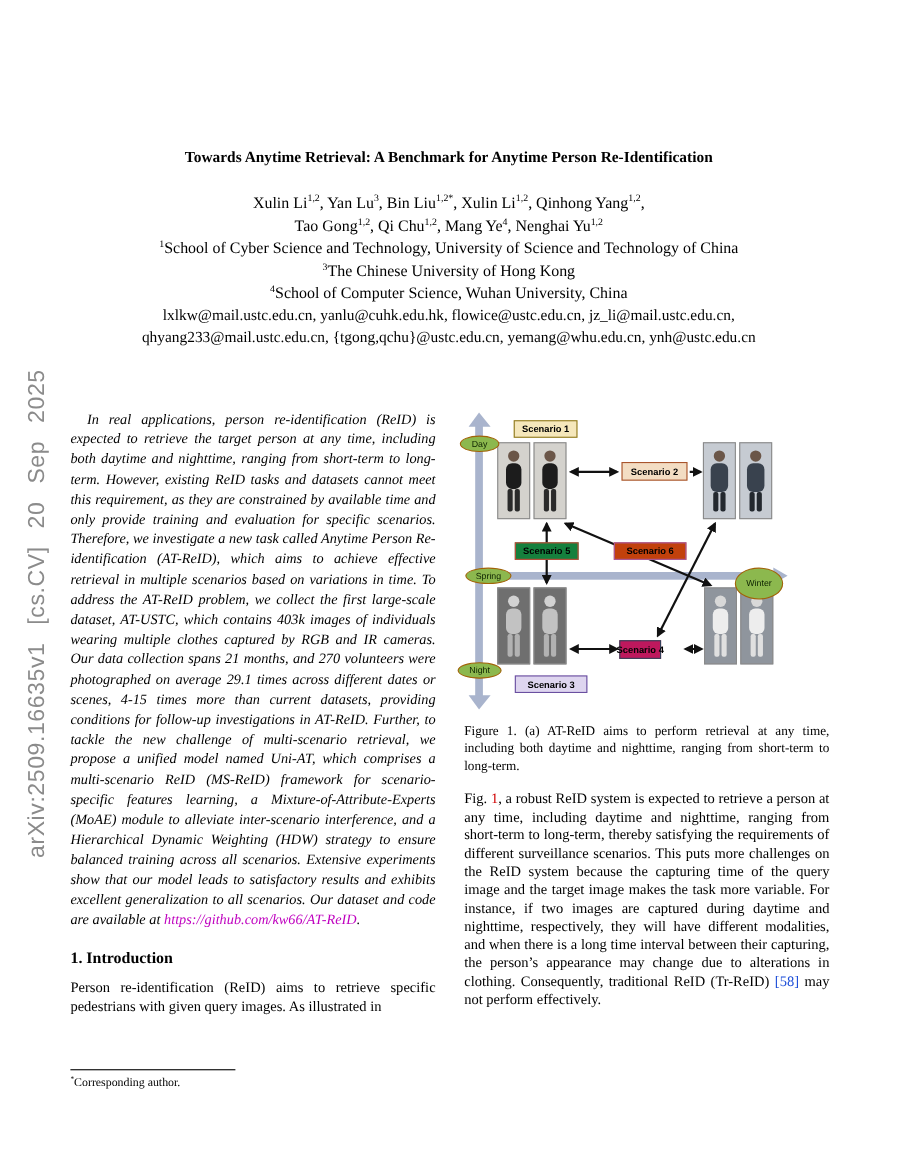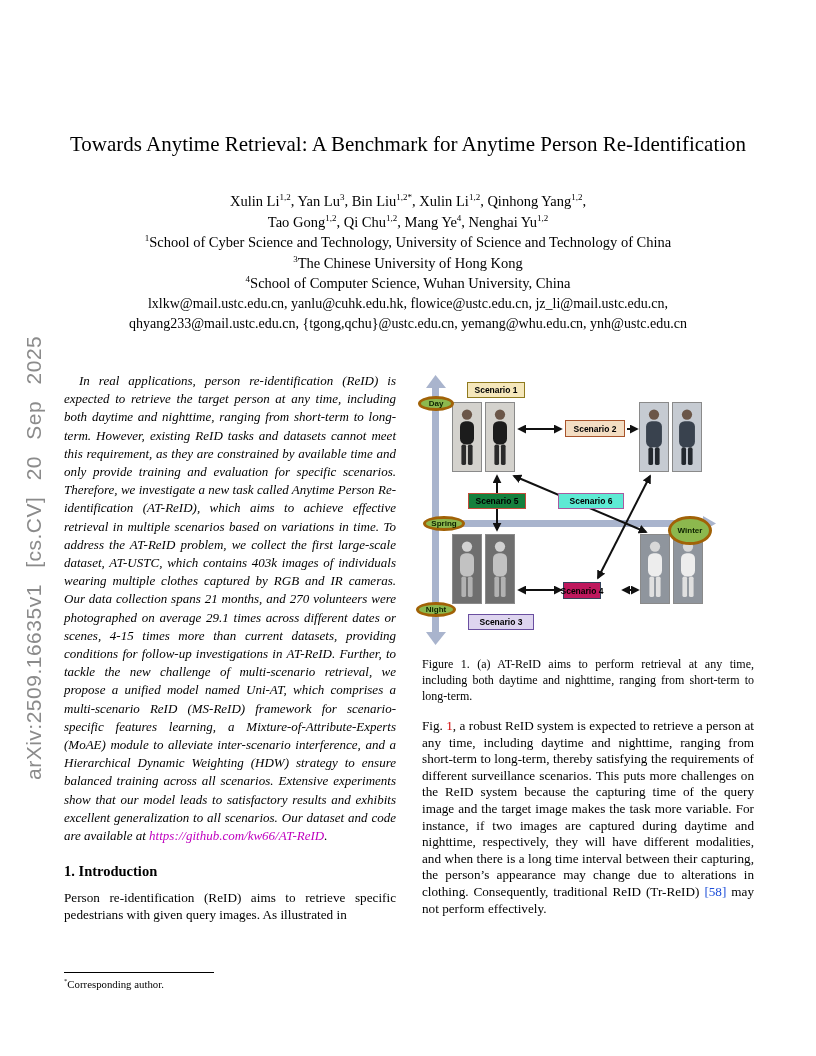--- a/index.html
+++ b/index.html
@@ -14,21 +14,21 @@
   .arxiv-banner {
     position:absolute; left:-186px; top:548px; width:440px; text-align:center;
     transform:rotate(-90deg);
     font-family:"Liberation Sans", sans-serif;
     font-size:21px; color:#8b8b8b; letter-spacing:0.5px; word-spacing:10px;
     white-space:nowrap;
   }
 
   
   .paper-header { position:absolute; top:133px; left:64px; width:688px; text-align:center; }
-  .paper-title { font-size:21px; font-weight:normal; line-height:22px; margin-bottom:36px; }
+  .paper-title { font-size:14px; font-weight:bold; line-height:22px; margin-bottom:20px; }
   .author-line, .affil-line { font-size:14.5px; line-height:20.5px; }
   .email-line { font-size:14px; line-height:20.5px; }
   sup { font-size:62%; line-height:0; }
 
   
   .col-left {
     position:absolute; left:64px; top:372px; width:332px; height:618px;
     display:flex; flex-direction:column;
   }
   .col-right { position:absolute; left:422px; top:372px; width:332px; }
@@ -55,28 +55,28 @@
   .fig-canvas svg.axes { position:absolute; left:0; top:0; }
 
   .scenario-box {
     position:absolute; display:flex; align-items:center; justify-content:center;
     font-family:"Liberation Sans", sans-serif; font-weight:bold; font-size:8.5px;
     border:1.5px solid #555; z-index:3; background:#eee; white-space:nowrap;
   }
   .s1 { left:45px;  top:8px;   width:58px; height:16px; background:#f5e7bb; border-color:#8f7a1e; }
   .s2 { left:143px; top:46px;  width:60px; height:17px; background:#f3ddc3; border-color:#a8542c; }
   .s5 { left:46px;  top:119px; width:58px; height:16px; background:#15803d; border-color:#c34a3a; }
-  .s6 { left:136px; top:119px; width:66px; height:16px; background:#5eead4; border-color:#a85aa0; }
+  .s6 { left:136px; top:119px; width:66px; height:16px; background:#c2410c; border-color:#a85aa0; }
   .s4 { left:141px; top:208px; width:38px; height:17px; background:#be185d; border-color:#33425a; }
   .s3 { left:46px;  top:240px; width:66px; height:16px; background:#ded5ef; border-color:#6a4fa0; }
 
   .season {
     position:absolute; display:flex; align-items:center; justify-content:center;
-    border-radius:50%; background:#8cb84e; border:3px solid #a16207;
-    font-family:"Liberation Sans", sans-serif; font-weight:bold; font-size:8px;
+    border-radius:50%; background:#8cb84e; border:1px solid #a16207;
+    font-family:"Liberation Sans", sans-serif; font-weight:normal; font-size:8px;
     color:#0d2200; z-index:4; white-space:nowrap;
   }
   .season.day    { left:-4px;  top:22px;  width:36px; height:15px; }
   .season.night  { left:-6px;  top:228px; width:40px; height:15px; }
   .season.spring { left:1px;   top:142px; width:42px; height:15px; }
   .season.winter { left:246px; top:142px; width:44px; height:29px; }
 
   .photo {
     position:absolute; width:30px; height:70px; overflow:hidden;
     border:1px solid #8a8a8a; z-index:2;

